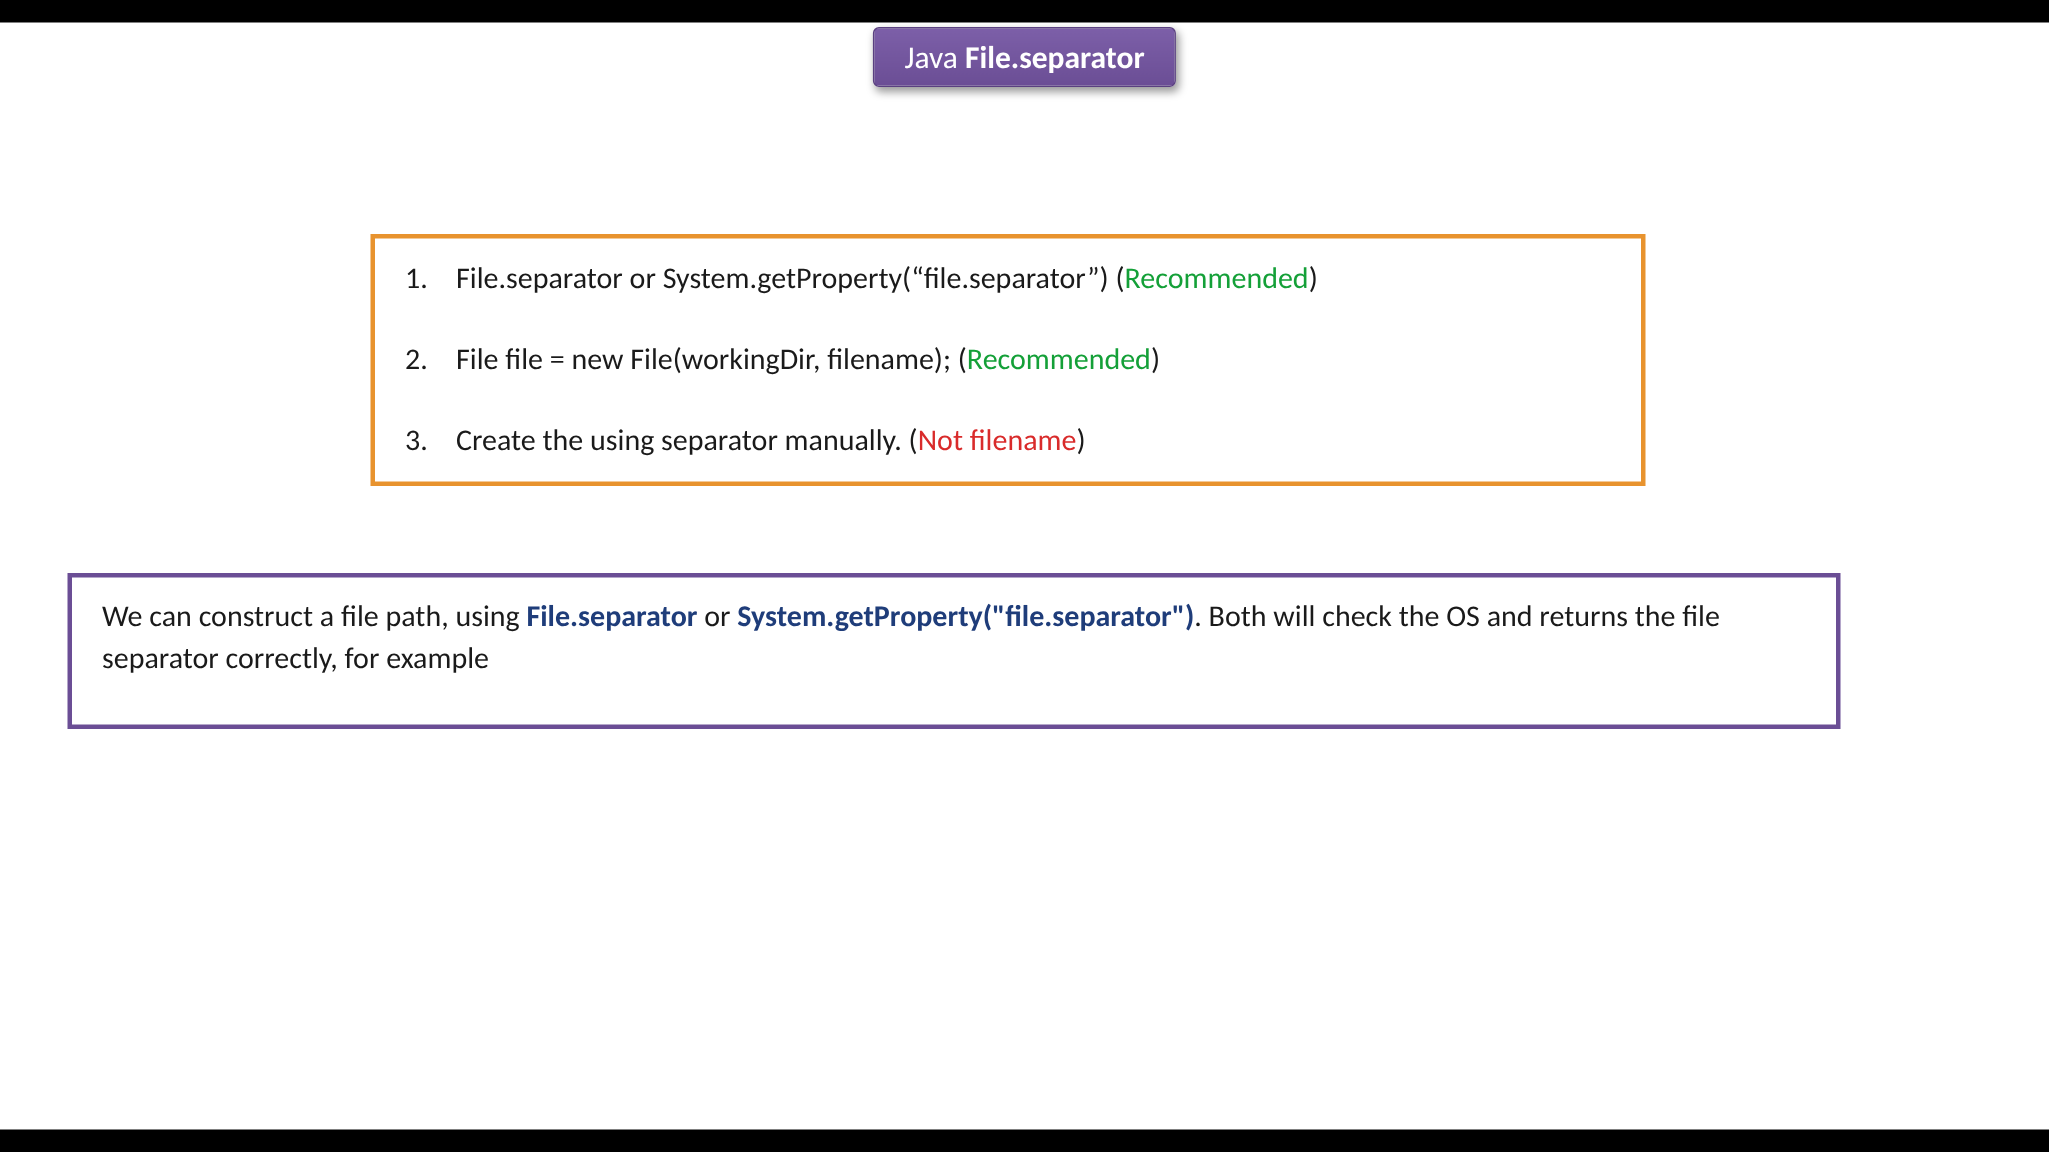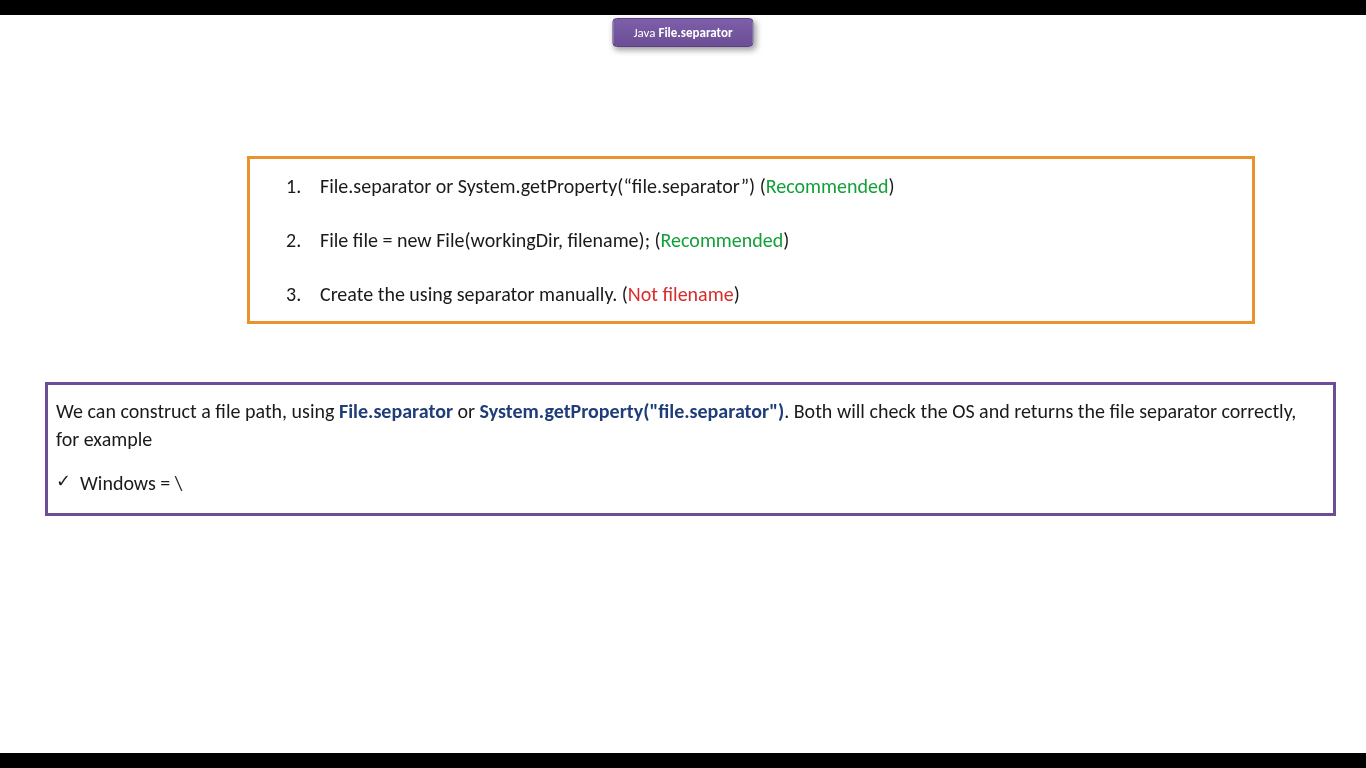--- a/index.html
+++ b/index.html
@@ -25,32 +25,32 @@
     position: absolute;
     top: 18px;
     left: 50%;
     transform: translateX(-50%);
     background: linear-gradient(to bottom, #7c5fa8, #6b4e95);
     border: 1px solid #5a4080;
     border-radius: 4px;
     padding: 6px 20px;
     box-shadow: 2px 3px 6px rgba(0,0,0,0.4);
     color: #fff;
-    font-size: 13px;
+    font-size: 21px;
   }
   .title-box .normal { font-weight: 400; }
   .title-box .bold { font-weight: 700; }
 
   .orange-box {
     position: absolute;
     top: 156px;
     left: 247px;
-    width: 1008px;
+    width: 850px;
     border: 3px solid #e8932e;
-    padding: 14px 10px 14px 36px;
+    padding: 14px 10px 14px 20px;
     font-size: 20px;
     color: #1a1a1a;
   }
   .orange-box ol {
     list-style: none;
     counter-reset: item;
   }
   .orange-box li {
     counter-increment: item;
     margin-bottom: 28px;
@@ -65,23 +65,23 @@
     left: 0;
     top: 0;
   }
   .green { color: #14a038; }
   .red { color: #d92b2b; }
 
   .purple-box {
     position: absolute;
     top: 382px;
     left: 45px;
-    width: 1291px;
+    width: 1182px;
     border: 3px solid #6b4e95;
-    padding: 12px 16px 14px 8px;
+    padding: 12px 16px 14px 20px;
     font-size: 20px;
     color: #1a1a1a;
     line-height: 1.4;
   }
   .purple-box .intro { margin-bottom: 16px; }
   .navy { color: #1f3d7a; font-weight: 700; }
   .check-list { list-style: none; }
   .check-list li {
     position: relative;
     padding-left: 24px;
@@ -117,15 +117,14 @@
       <span>Create the using separator manually. (</span><span class="red">Not filename</span><span>)</span>
     </li>
   </ol>
 </div>
 
 <div class="purple-box">
   <p class="intro">
     <span>We can construct a file path, using </span><span class="navy">File.separator</span><span> or </span><span class="navy">System.getProperty("file.separator")</span><span>. Both will check the OS and returns the file separator correctly, for example</span>
   </p>
   <ul class="check-list">
-    <li>Windows = \</li>
   </ul>
 </div>
 
 </body></html>

